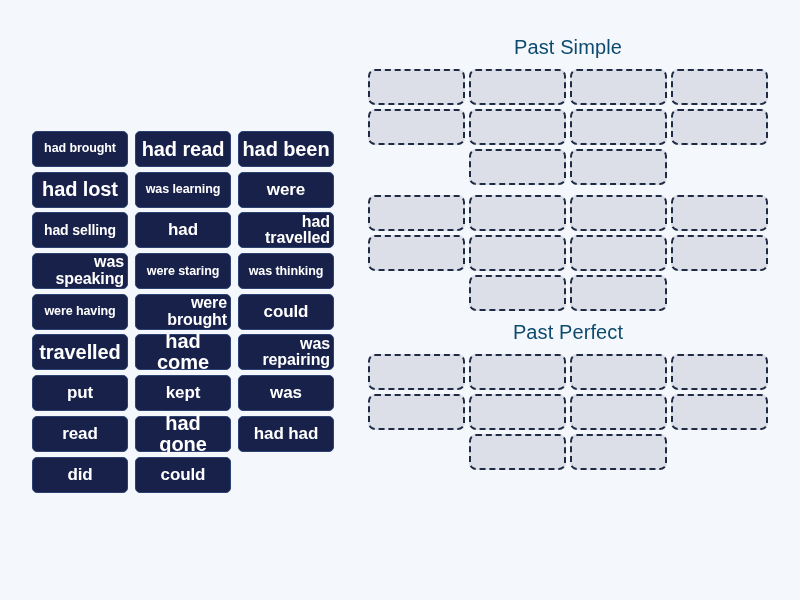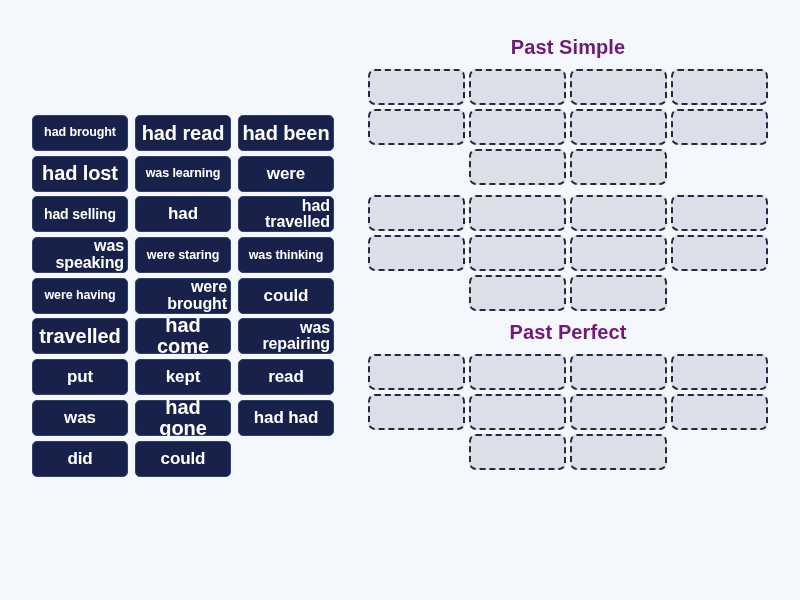--- a/index.html
+++ b/index.html
@@ -21,21 +21,21 @@
     left: 0;
     top: 0;
     width: 800px;
     height: 600px;
   }
 
   
   #tile-tray {
     position: absolute;
     left: 32px;
-    top: 115px;
+    top: 131px;
     width: 302px;
     display: grid;
     grid-template-columns: repeat(3, 96px);
     grid-auto-rows: 36px;
     column-gap: 7px;
     row-gap: 4.7px;
   }
 
   .tile {
     background: #18214a;
@@ -68,22 +68,22 @@
     width: 400px;
   }
 
   .category {
     width: 400px;
     margin-bottom: 10px;
   }
 
   .category-title {
     font-size: 20px;
-    font-weight: bold;
-    color: #701a75;
+    font-weight: normal;
+    color: #0c4a6e;
     text-align: center;
     margin: 0 0 10px 0;
     letter-spacing: 0.1px;
   }
 
   .slot-grid {
     display: grid;
     grid-template-columns: repeat(4, 97px);
     column-gap: 4px;
     row-gap: 4px;
@@ -118,22 +118,22 @@
       <div class="tile fs-s">were staring</div>
       <div class="tile fs-s">was thinking</div>
       <div class="tile fs-s">were having</div>
       <div class="tile fs-xs">were brought</div>
       <div class="tile fs-xl">could</div>
       <div class="tile fs-l">travelled</div>
       <div class="tile fs-l">had come</div>
       <div class="tile fs-xs">was repairing</div>
       <div class="tile fs-xl">put</div>
       <div class="tile fs-xl">kept</div>
+      <div class="tile fs-xl">was</div>
       <div class="tile fs-xl">read</div>
-      <div class="tile fs-xl">was</div>
       <div class="tile fs-l">had gone</div>
       <div class="tile fs-xl">had had</div>
       <div class="tile fs-xl">did</div>
       <div class="tile fs-xl">could</div>
     </div>
 
   <div id="categories">
       <div class="category">
         <div class="category-title">Past Simple</div>
         <div class="slot-grid">

